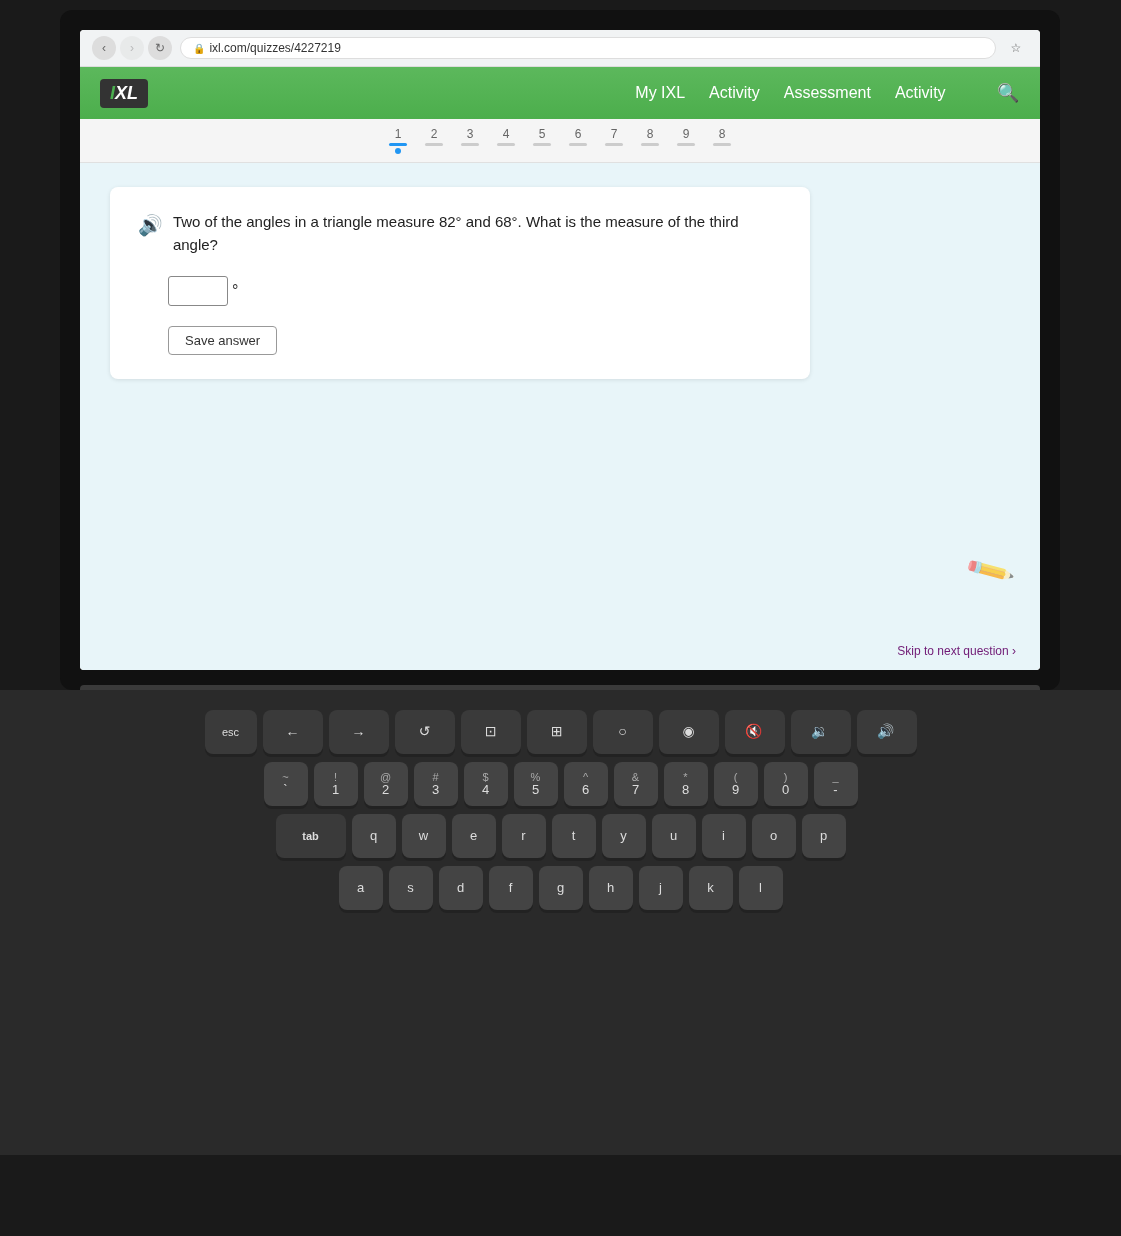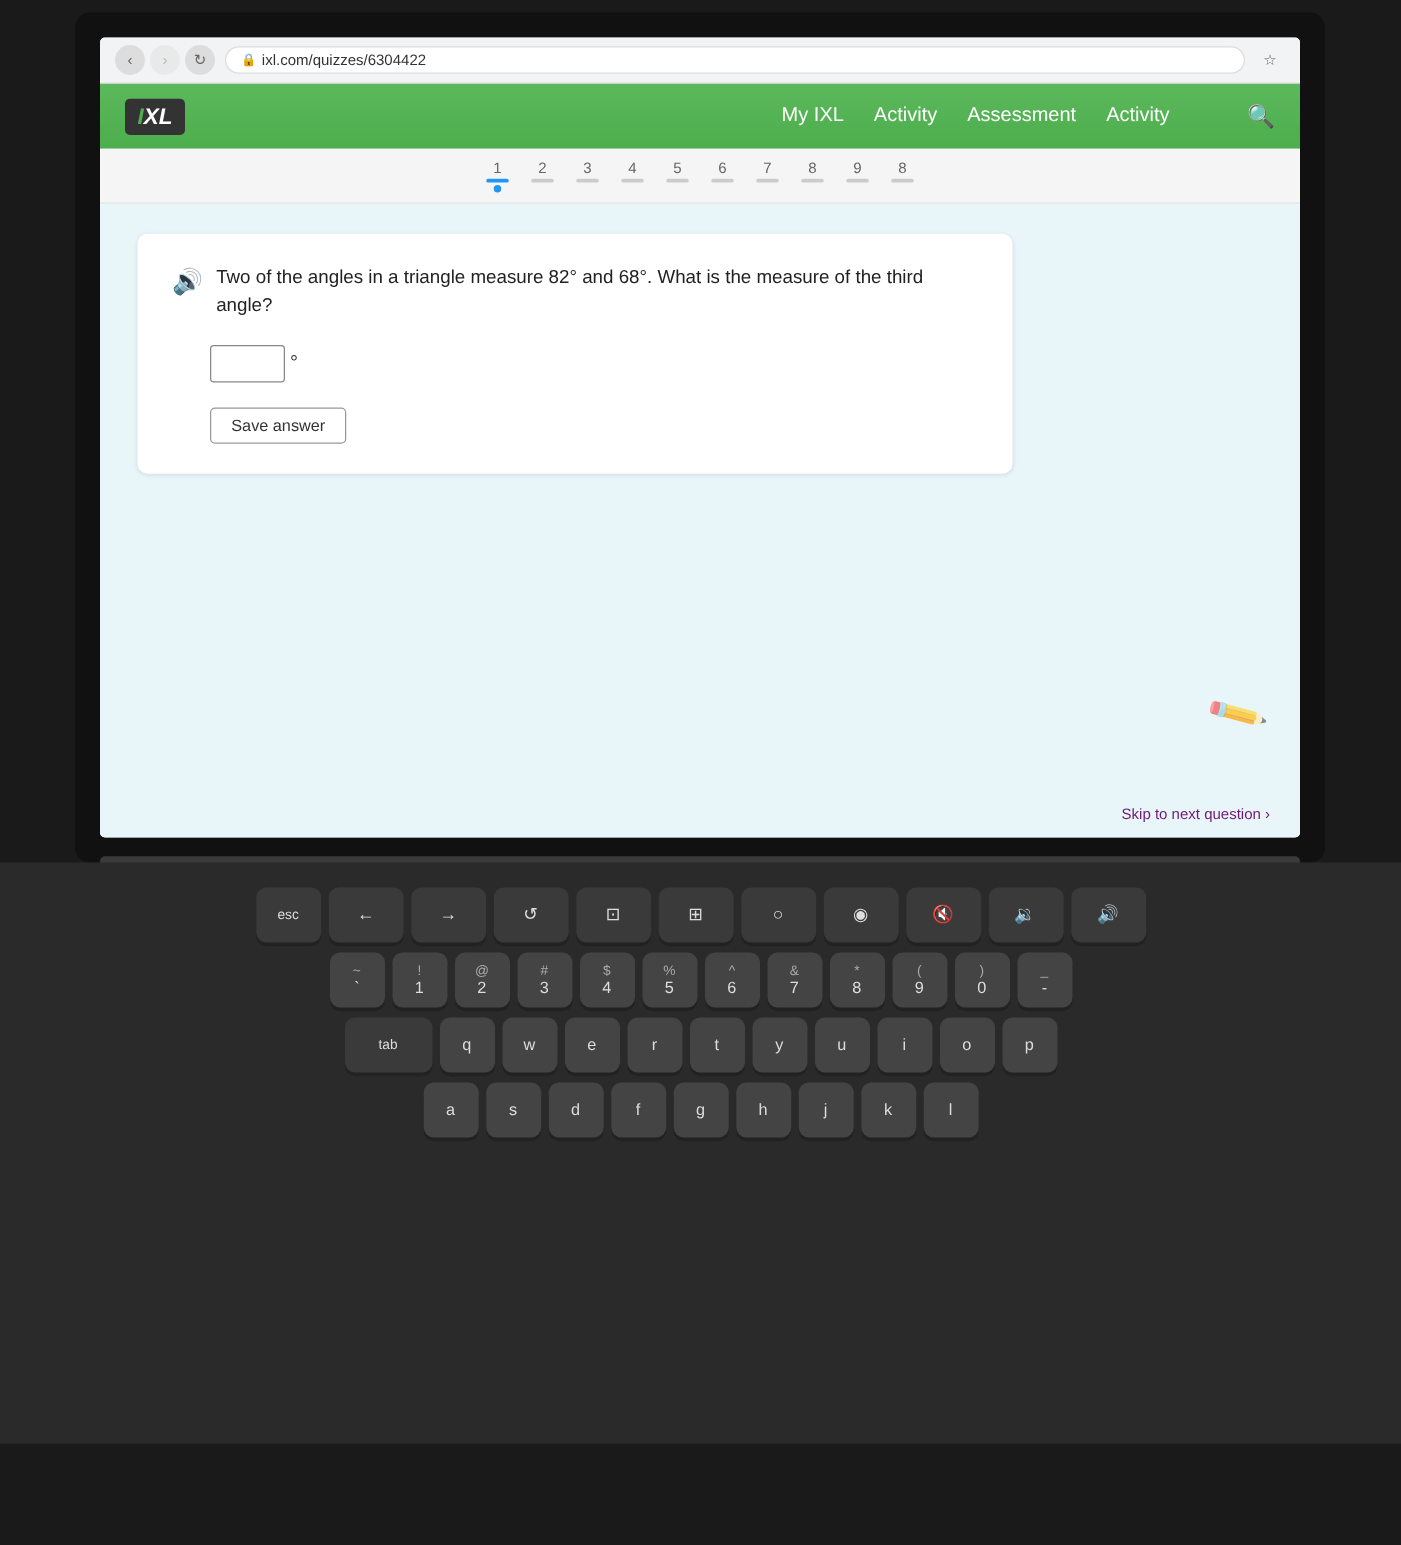--- a/index.html
+++ b/index.html
@@ -85,21 +85,21 @@
     }
     .lock-icon { color: #666; font-size: 10px; }
 
     
     .ixl-nav {
       background: #4CAF50;
       background: linear-gradient(180deg, #5cb85c 0%, #4cae4c 100%);
       padding: 8px 20px;
       display: flex;
       align-items: center;
-      gap: 32px;
+      gap: 22px;
       min-height: 52px;
       text-align: right;
     }
     .ixl-logo {
       background: #333;
       color: #fff;
       font-size: 18px;
       font-weight: bold;
       padding: 4px 10px;
       border-radius: 4px;
@@ -311,21 +311,21 @@
       user-select: none;
       min-width: 44px;
       height: 44px;
       padding: 0 6px;
       flex-direction: column;
       line-height: 1.1;
     }
     .key .upper { font-size: 11px; color: #aaa; }
     .key .lower { font-size: 13px; }
     .key.special { background: #3a3a3a; font-size: 11px; min-width: 60px; }
-    .key.wide { min-width: 70px; }
+    .key.wide { min-width: 70px; font-weight: bold; }
     .key.esc-key { min-width: 52px; font-size: 11px; }
 
     
     .fn-icon { font-size: 14px; }
   </style>
 </head>
 <body>
 
 <div class="laptop-outer">
 
@@ -333,21 +333,21 @@
     <div class="screen-content">
 
       <div class="browser-bar">
         <div class="browser-nav">
           <div class="nav-btn">‹</div>
           <div class="nav-btn" style="opacity:0.4">›</div>
           <div class="nav-btn">↻</div>
         </div>
         <div class="address-bar">
           <span class="lock-icon">🔒</span>
-          <span>ixl.com/quizzes/6304422</span>
+          <span>ixl.com/quizzes/4227219</span>
         </div>
         <div class="nav-btn" style="background:none; color:#666;">☆</div>
       </div>
 
       <div class="ixl-nav">
         <div class="ixl-logo">
           <span>I</span>XL
         </div>
         <div class="nav-links">
           <a class="nav-link">My IXL</a>

